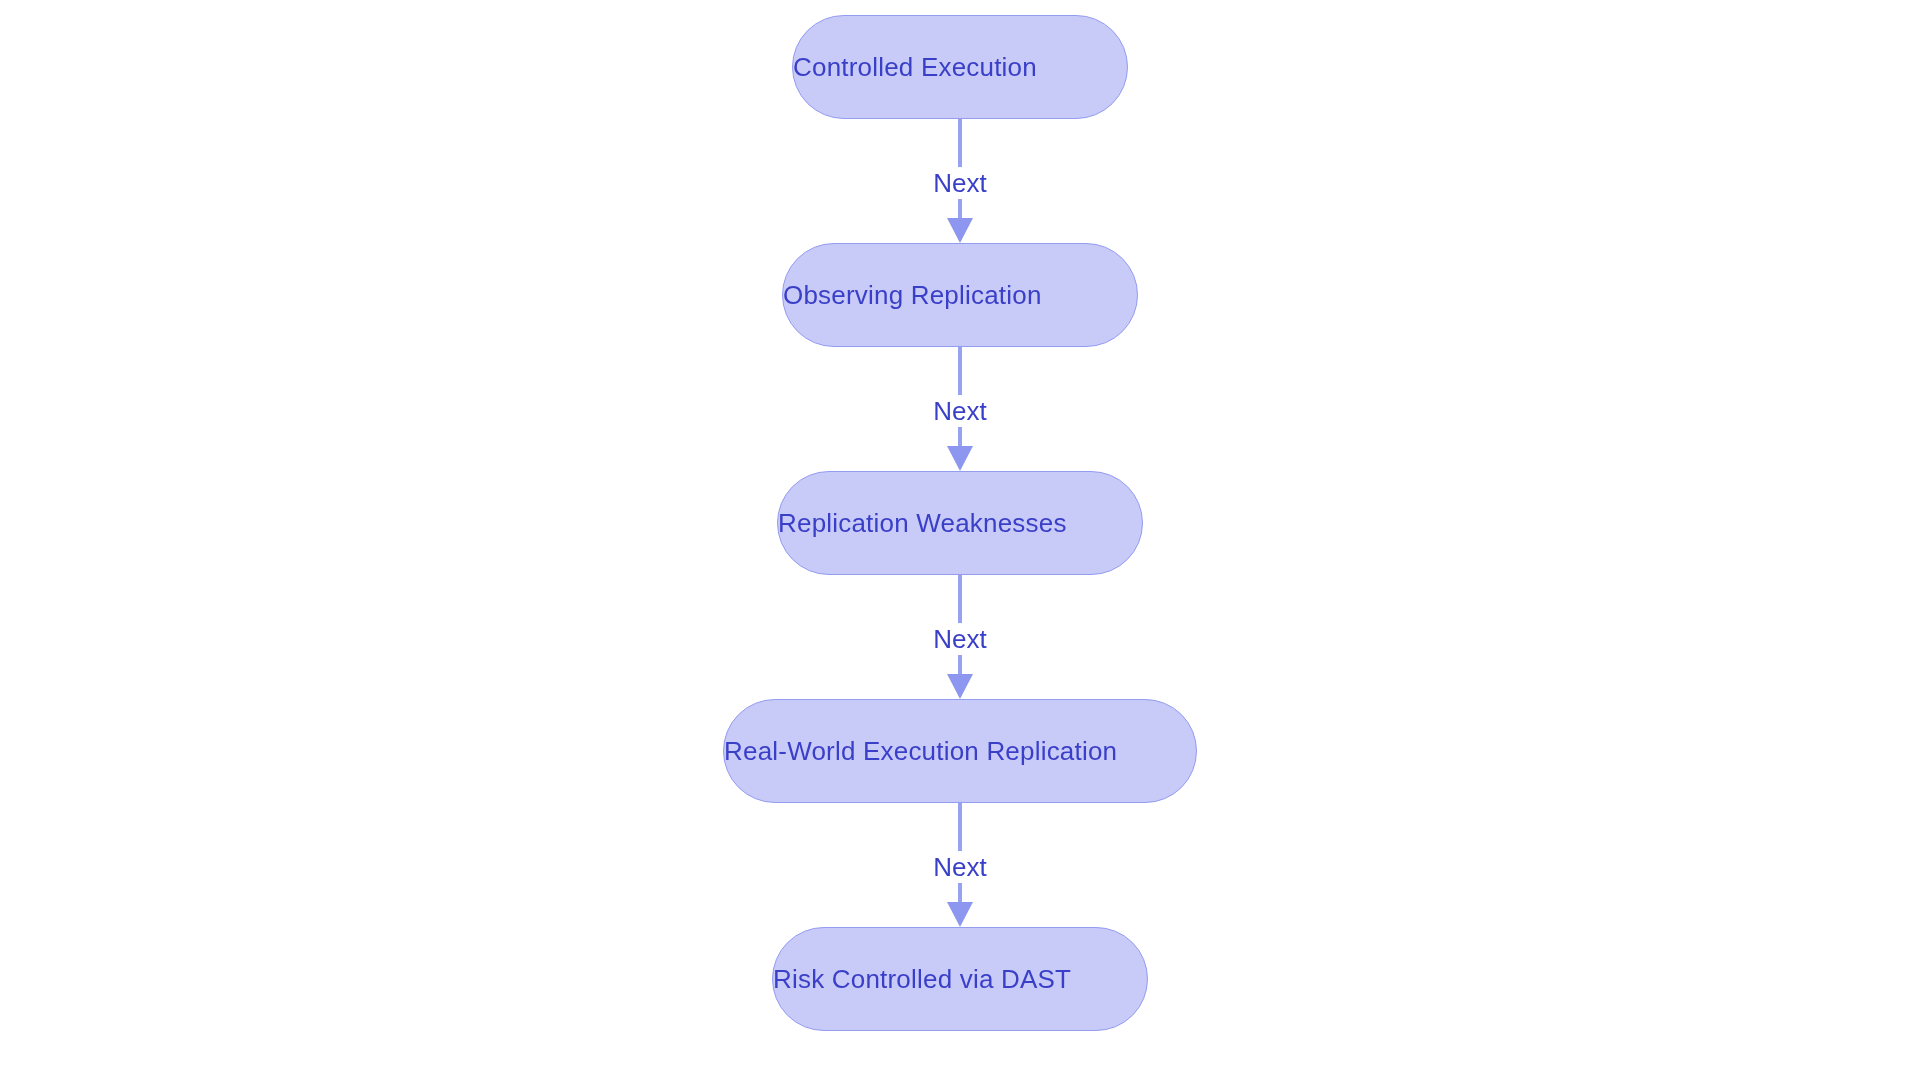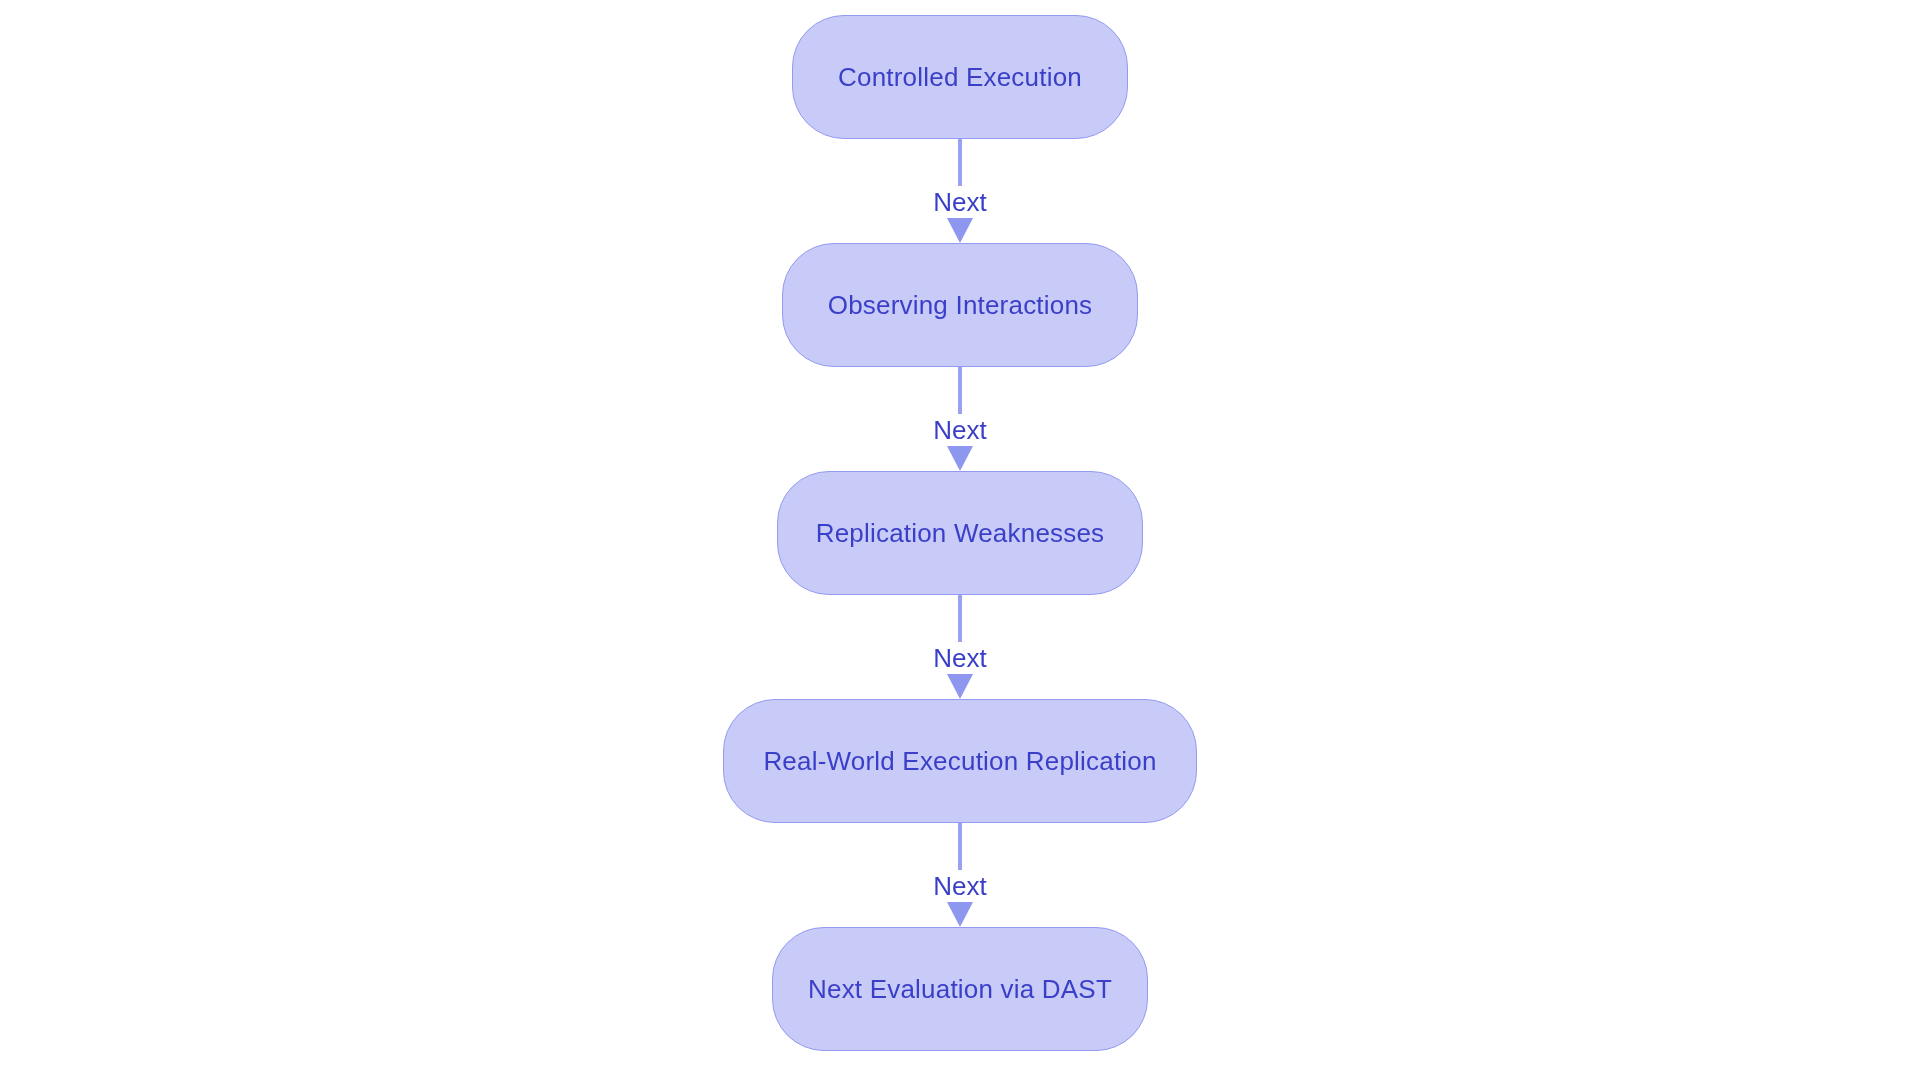--- a/index.html
+++ b/index.html
@@ -17,46 +17,46 @@
     left: 50%;
     top: 15px;
     transform: translateX(-50%);
     display: flex;
     flex-direction: column;
     align-items: center;
   }
 
   .node {
     box-sizing: border-box;
-    height: 124px;
+    height: 104px;
     border-radius: 52px;
     background: var(--node-fill, #c8caf8);
     border: 1.5px solid var(--node-border, #949cf1);
     display: flex;
     align-items: center;
-    justify-content: center;
+    justify-content: flex-start;
     flex: 0 0 auto;
   }
 
   .node-label {
     color: var(--node-text, #3a3fc8);
     font-size: 26px;
     font-weight: 500;
     letter-spacing: 0.2px;
     white-space: nowrap;
   }
 
   .n1 { width: 336px; }
   .n2 { width: 356px; }
   .n3 { width: 366px; }
   .n4 { width: 474px; }
   .n5 { width: 376px; }
 
   .connector {
-    height: 104px;
+    height: 124px;
     display: flex;
     flex-direction: column;
     align-items: center;
     flex: 0 0 auto;
   }
 
   .edge-line {
     width: 3.5px;
     background: var(--edge-line, #99a1f2);
   }
@@ -92,21 +92,21 @@
   </div>
 
   <div class="connector">
     <div class="edge-line seg-top"></div>
     <div class="edge-label">Next</div>
     <div class="edge-line seg-bottom"></div>
     <div class="arrowhead"></div>
   </div>
 
   <div class="node n2">
-    <span class="node-label">Observing Interactions</span>
+    <span class="node-label">Observing Replication</span>
   </div>
 
   <div class="connector">
     <div class="edge-line seg-top"></div>
     <div class="edge-label">Next</div>
     <div class="edge-line seg-bottom"></div>
     <div class="arrowhead"></div>
   </div>
 
   <div class="node n3">
@@ -125,16 +125,16 @@
   </div>
 
   <div class="connector">
     <div class="edge-line seg-top"></div>
     <div class="edge-label">Next</div>
     <div class="edge-line seg-bottom"></div>
     <div class="arrowhead"></div>
   </div>
 
   <div class="node n5">
-    <span class="node-label">Next Evaluation via DAST</span>
+    <span class="node-label">Risk Controlled via DAST</span>
   </div>
 
 </div>
 
 </body></html>

